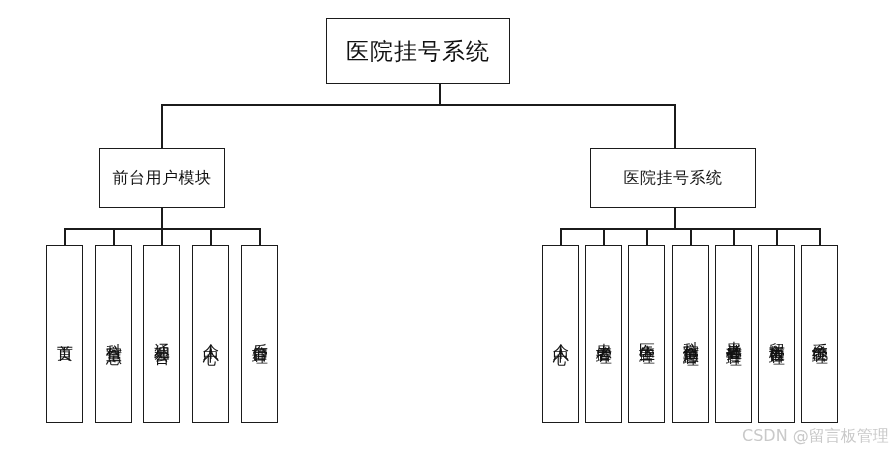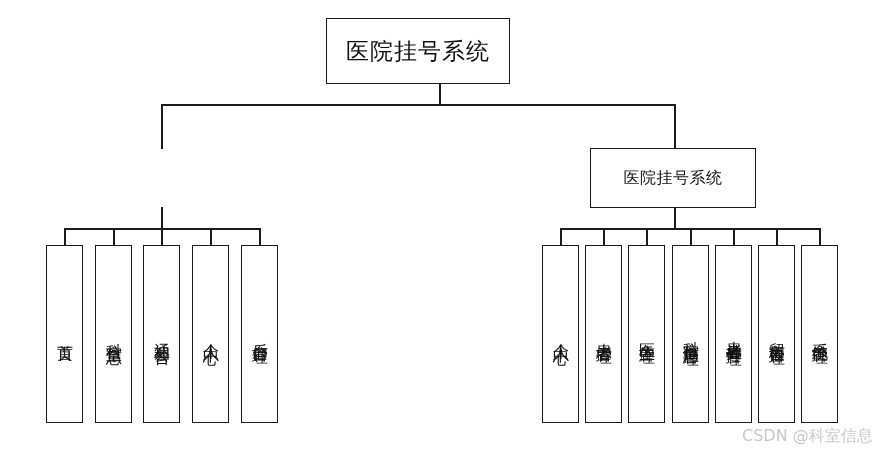--- a/index.html
+++ b/index.html
@@ -88,20 +88,23 @@
 
   <div class="node root">
     <span>医院挂号系统</span>
   </div>
 
   <div class="ln v" style="left:439px; top:84px;  height:22px;"></div>
   <div class="ln h" style="left:161px; top:104px; width:515px;"></div>
   <div class="ln v" style="left:161px; top:104px; height:45px;"></div>
   <div class="ln v" style="left:674px; top:104px; height:45px;"></div>
 
+  <div class="node module left">
+    <span>前台用户模块</span>
+  </div>
   <div class="node module right">
     <span>医院挂号系统</span>
   </div>
 
   <div class="ln v" style="left:161px; top:207px; height:22px;"></div>
   <div class="ln h" style="left:64px;  top:228px; width:196px;"></div>
   <div class="ln v" style="left:64px;  top:228px; height:18px;"></div>
   <div class="ln v" style="left:113px; top:228px; height:18px;"></div>
   <div class="ln v" style="left:161px; top:228px; height:18px;"></div>
   <div class="ln v" style="left:210px; top:228px; height:18px;"></div>
@@ -148,15 +151,15 @@
   <div class="node leaf" style="left:715px; width:37px;">
     <span>患者挂号管理</span>
   </div>
   <div class="node leaf" style="left:758px; width:37px;">
     <span>留言板管理</span>
   </div>
   <div class="node leaf" style="left:801px; width:37px;">
     <span>系统管理</span>
   </div>
 
-  <div id="watermark">CSDN @科室信息</div>
+  <div id="watermark">CSDN @留言板管理</div>
 
 </div>
 
 </body></html>

